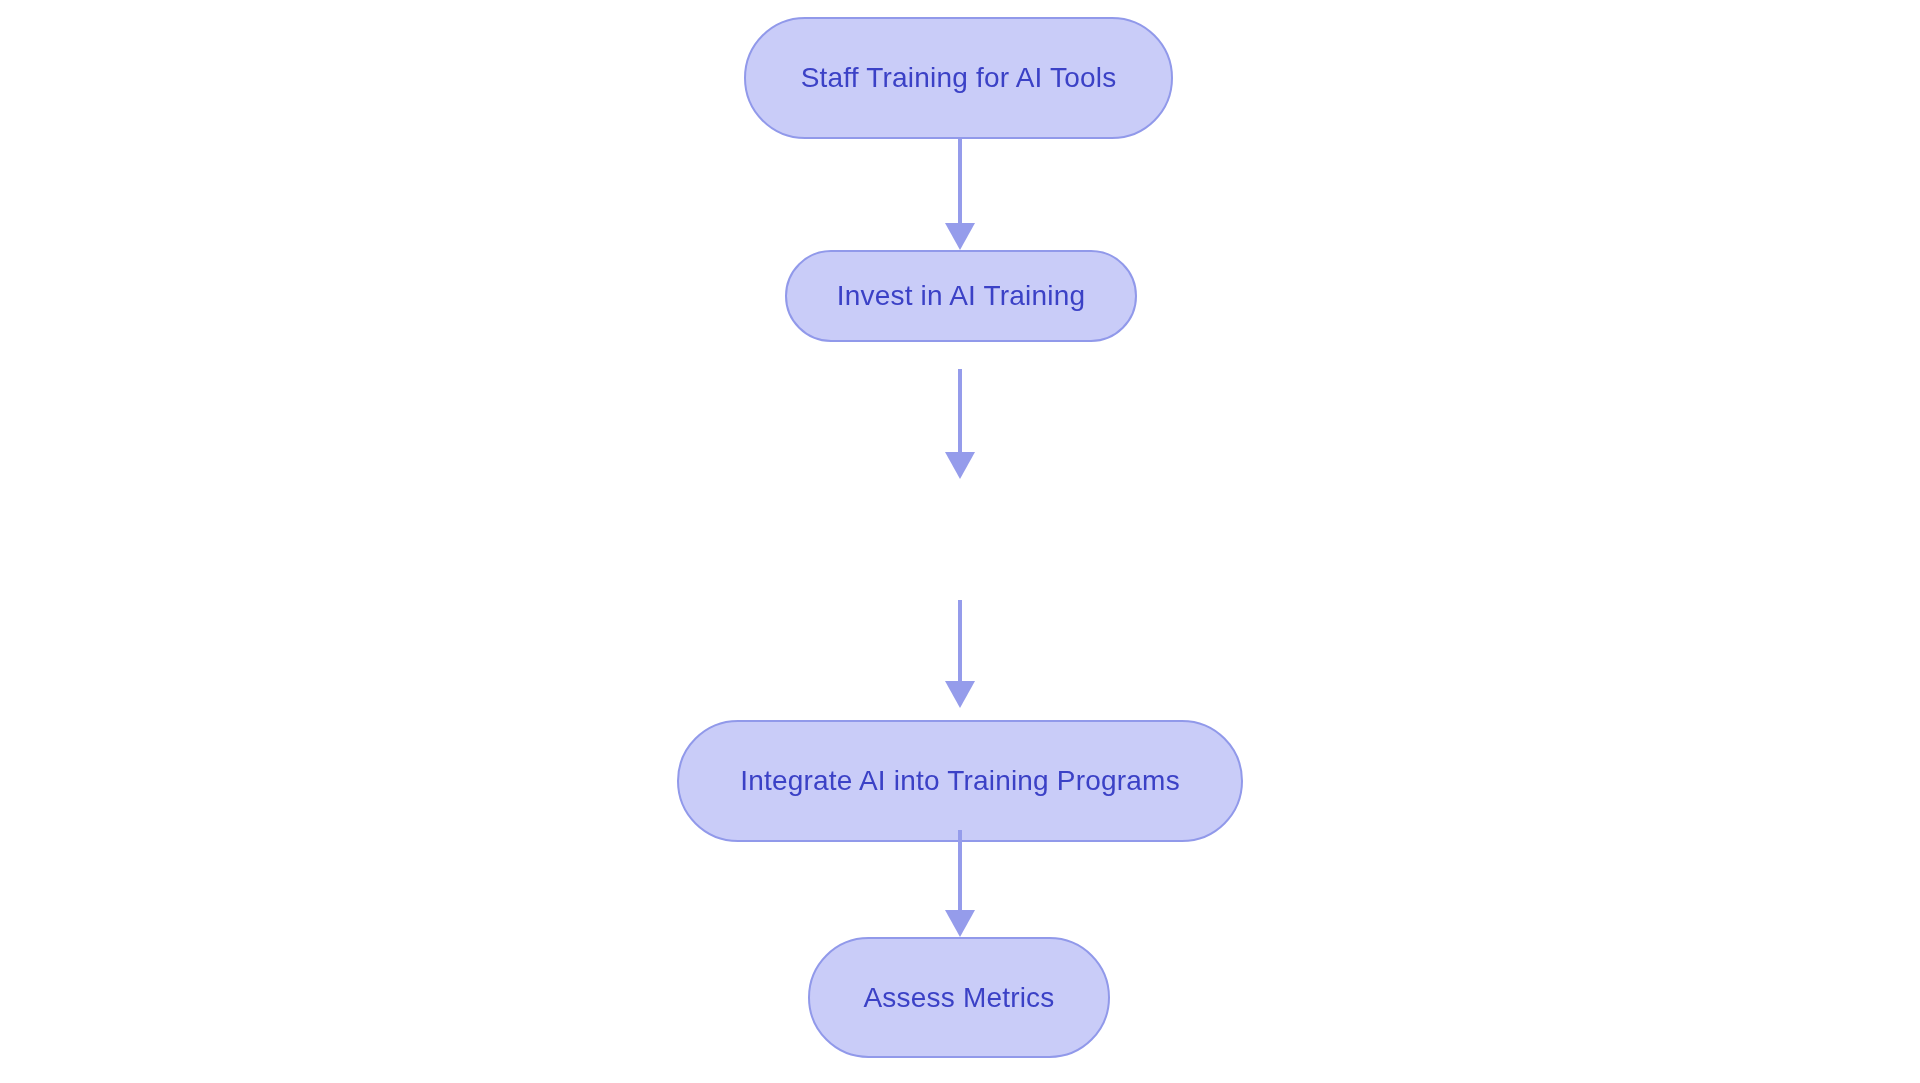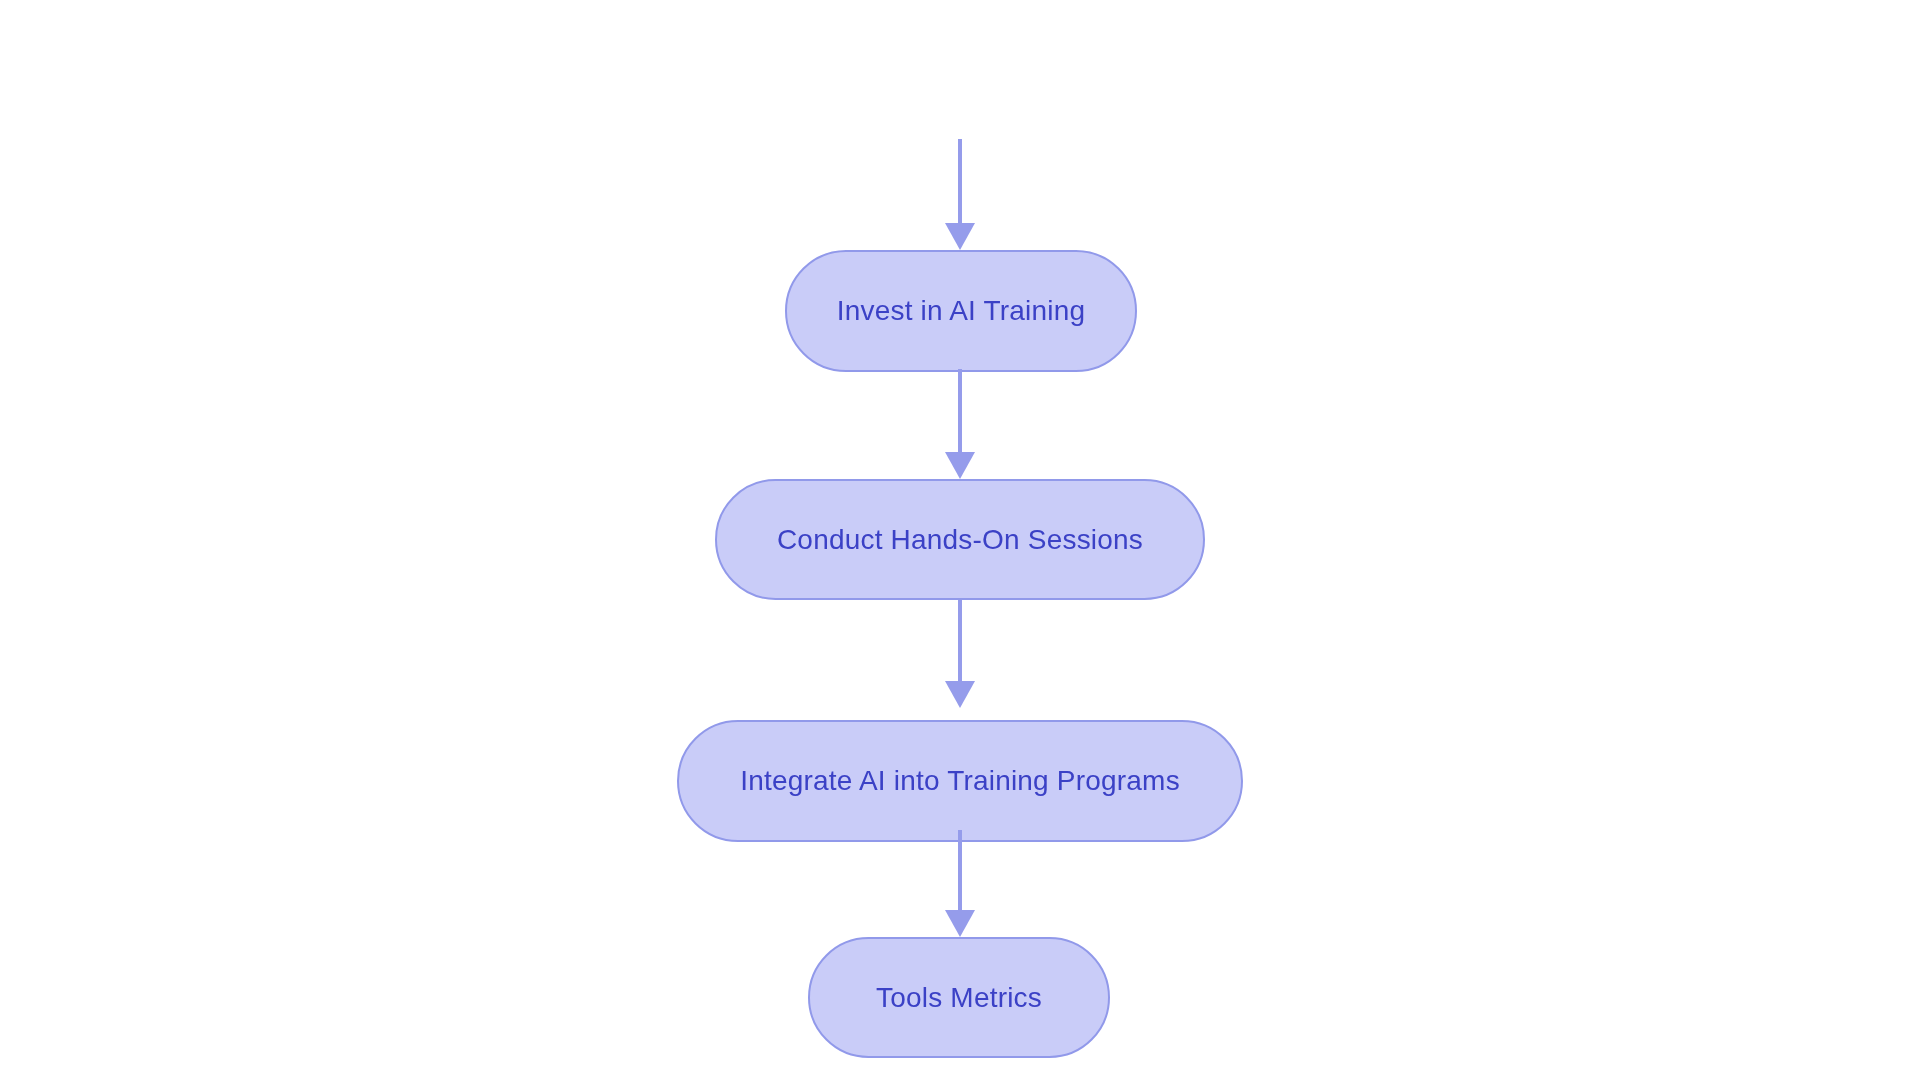--- a/index.html
+++ b/index.html
@@ -25,21 +25,21 @@
     border: 2px solid var(--node_border, #9199ea);
     border-radius: 62px;
     color: var(--node_text, #3b41c6);
     font-size: 28px;
     font-weight: 400;
     letter-spacing: 0.2px;
     text-align: center;
     white-space: nowrap;
   }
   .node-1 { left: 744px; top:  17px; width: 429px; height: 122px; }
-  .node-2 { left: 785px; top: 250px; width: 352px; height: 122px; }
+  .node-2 { left: 785px; top: 250px; width: 352px; height: 92px; }
   .node-3 { left: 715px; top: 479px; width: 490px; height: 121px; }
   .node-4 { left: 677px; top: 720px; width: 566px; height: 122px; }
   .node-5 { left: 808px; top: 937px; width: 302px; height: 121px; }
 
   .arrow {
     position: absolute;
     left: 945px;          
     width: 30px;
   }
   .arrow-line {
@@ -65,50 +65,50 @@
   .arrow-1 .arrow-line { height: 86px; }  .arrow-1 .arrow-head { top: 84px; }
   .arrow-2 .arrow-line { height: 85px; }  .arrow-2 .arrow-head { top: 83px; }
   .arrow-3 .arrow-line { height: 83px; }  .arrow-3 .arrow-head { top: 81px; }
   .arrow-4 .arrow-line { height: 82px; }  .arrow-4 .arrow-head { top: 80px; }
 </style>
 </head>
 <body>
 
 <div class="canvas">
 
+  <div class="node node-1">
+    <span>Staff Training for AI Tools</span>
+  </div>
 
   <div class="arrow arrow-1">
     <div class="arrow-line"></div>
     <div class="arrow-head"></div>
   </div>
 
   <div class="node node-2">
     <span>Invest in AI Training</span>
   </div>
 
   <div class="arrow arrow-2">
     <div class="arrow-line"></div>
     <div class="arrow-head"></div>
   </div>
 
-  <div class="node node-3">
-    <span>Conduct Hands-On Sessions</span>
-  </div>
 
   <div class="arrow arrow-3">
     <div class="arrow-line"></div>
     <div class="arrow-head"></div>
   </div>
 
   <div class="node node-4">
     <span>Integrate AI into Training Programs</span>
   </div>
 
   <div class="arrow arrow-4">
     <div class="arrow-line"></div>
     <div class="arrow-head"></div>
   </div>
 
   <div class="node node-5">
-    <span>Tools Metrics</span>
+    <span>Assess Metrics</span>
   </div>
 
 </div>
 
 </body></html>

